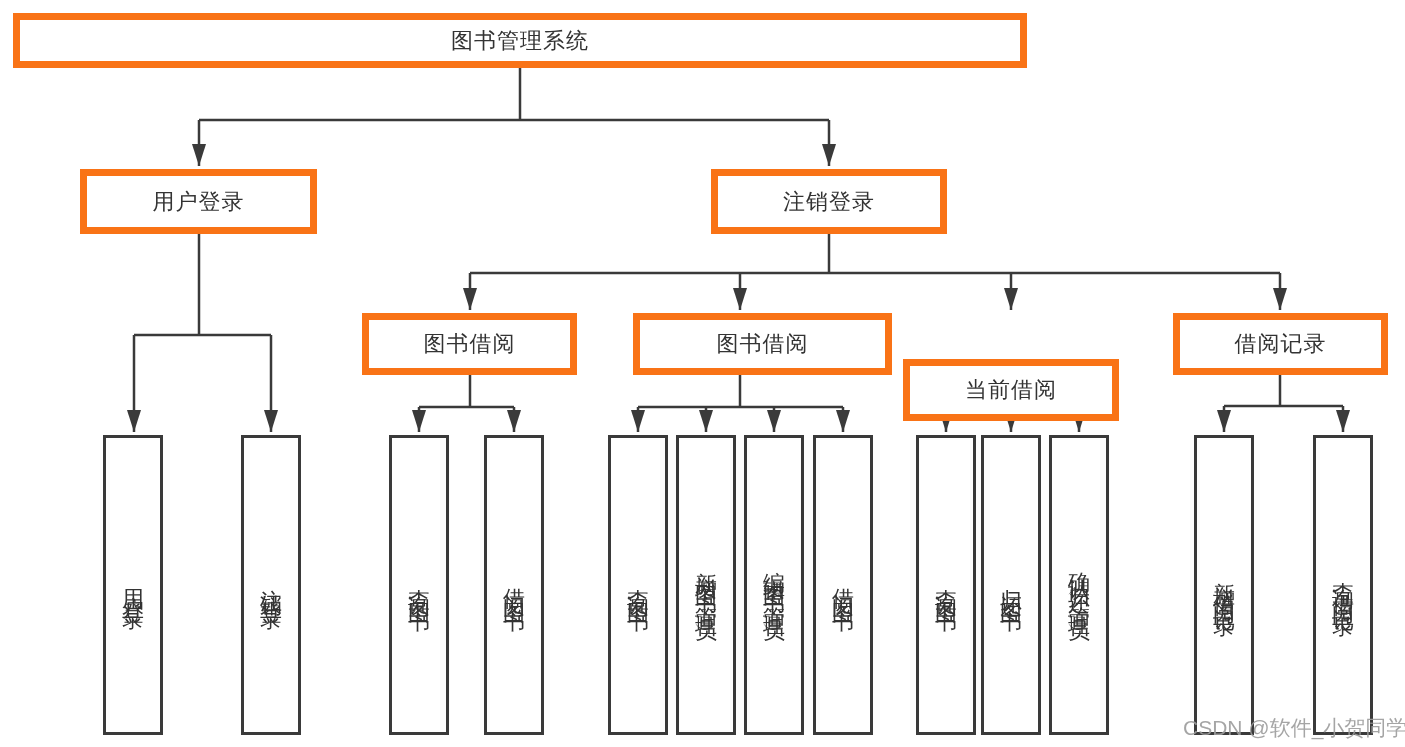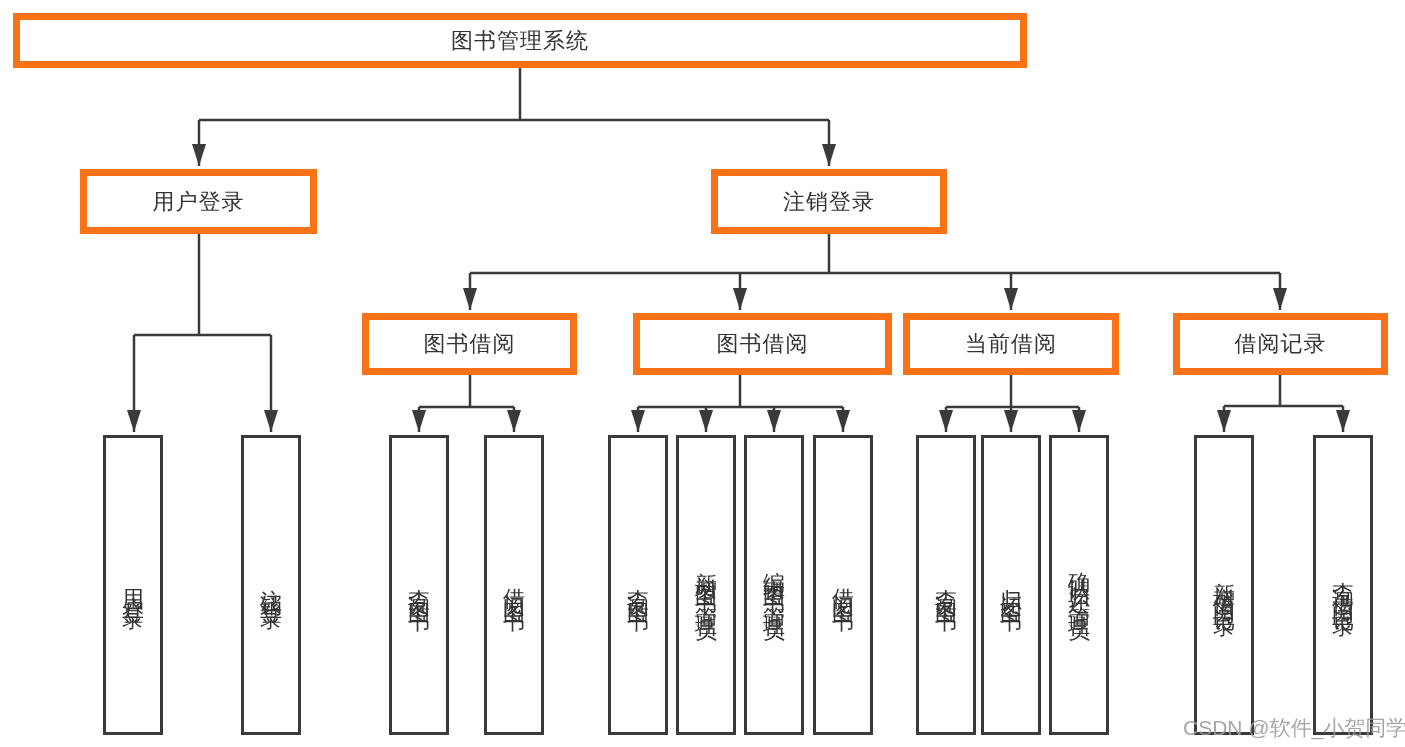--- a/index.html
+++ b/index.html
@@ -30,21 +30,21 @@
     letter-spacing: 1px;
     text-align: center;
   }
   .node-root   { left: 13px;  top: 13px;  width: 1014px; height: 55px; }
   .node-l2     { top: 169px; height: 65px; }
   .node-login  { left: 80px;  width: 237px; }
   .node-mgmt   { left: 711px; width: 236px; }
   .node-l3     { top: 313px; height: 62px; }
   .node-rec    { left: 362px;  width: 215px; }
   .node-borrow { left: 633px;  width: 259px; }
-  .node-cur    { left: 903px;  width: 216px; }
+  .node-cur    { left: 903px;  width: 216px; margin-top: 46px; }
   .node-hist   { left: 1173px; width: 215px; text-align: right; }
   .leaf {
     position: absolute;
     top: 435px;
     width: 60px;
     height: 300px;
     box-sizing: border-box;
     border: 3px solid #3a3a3a;
     background: #ffffff;
     display: flex;

